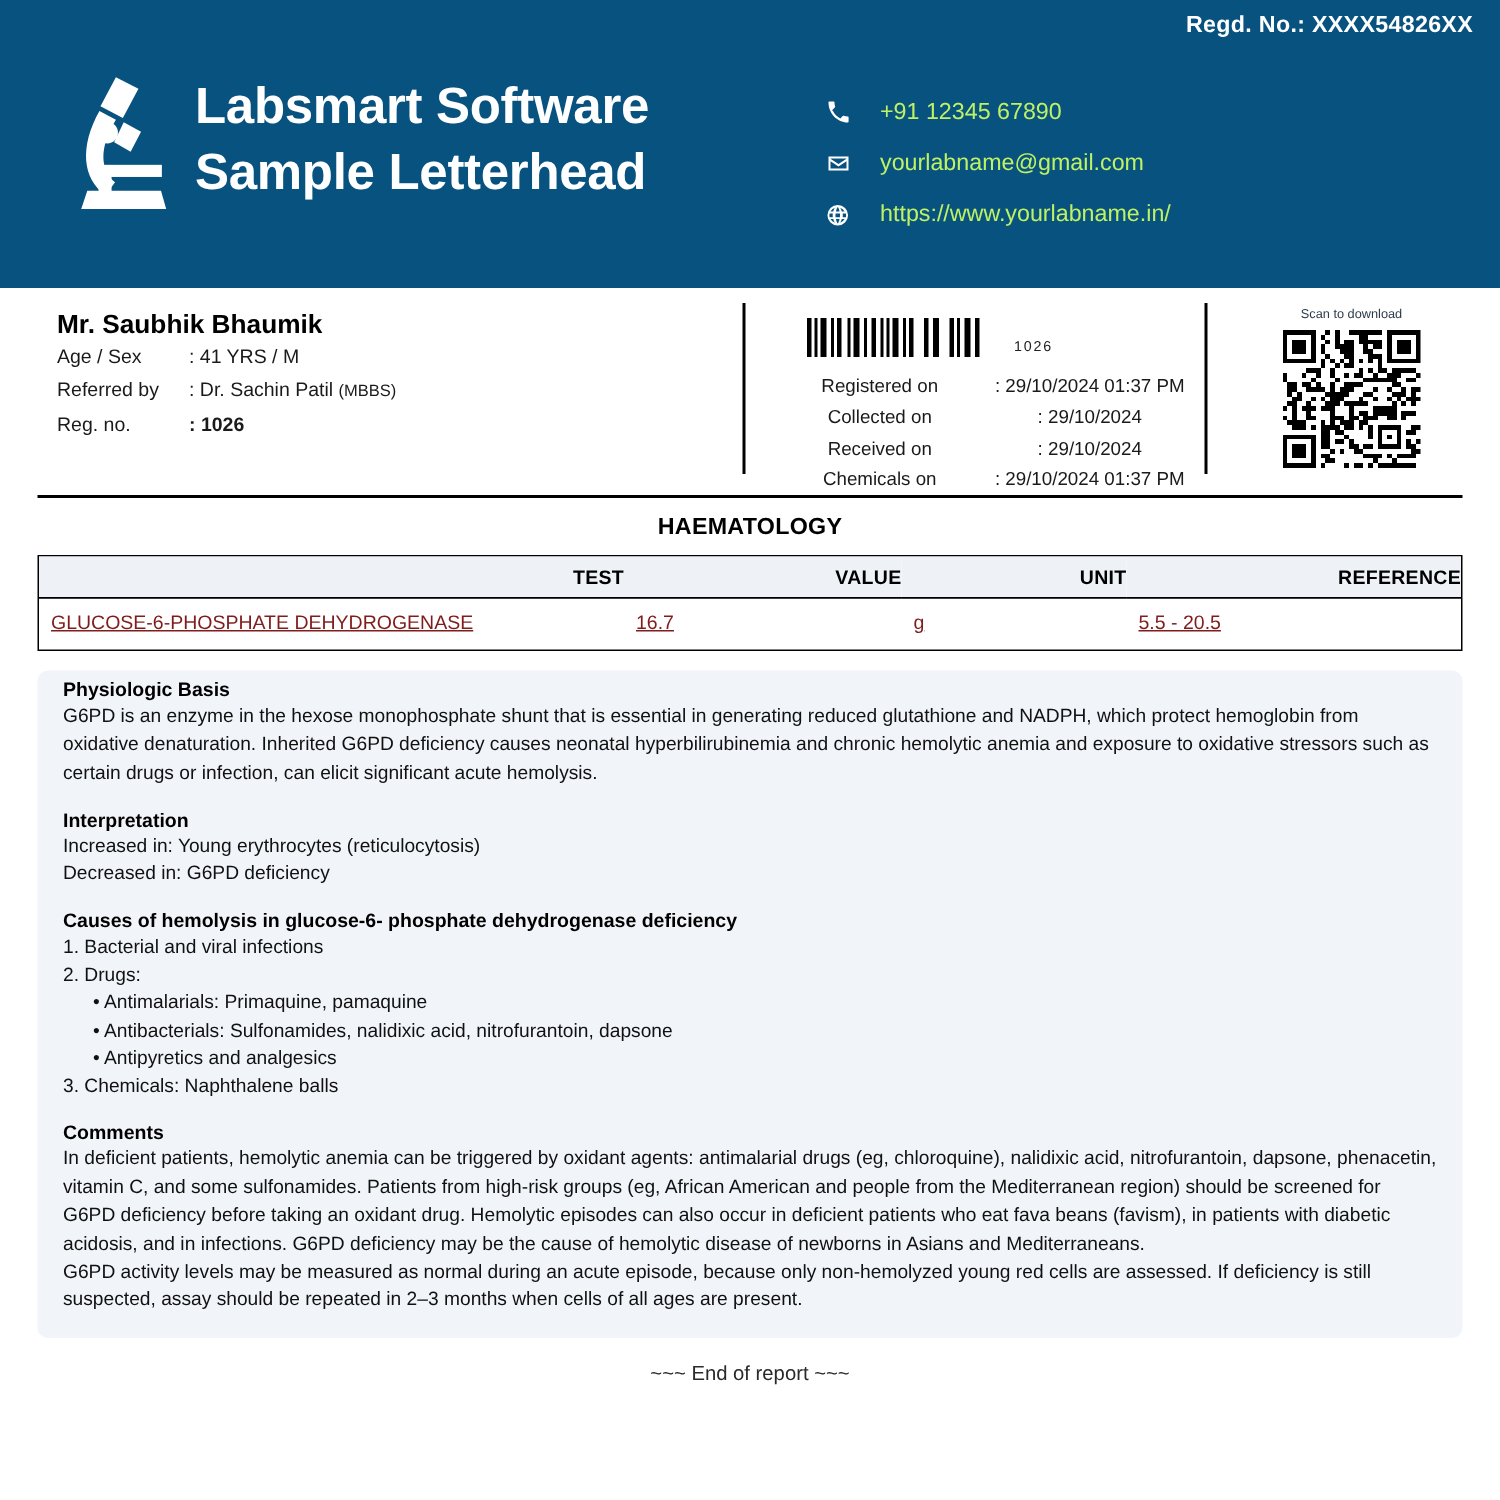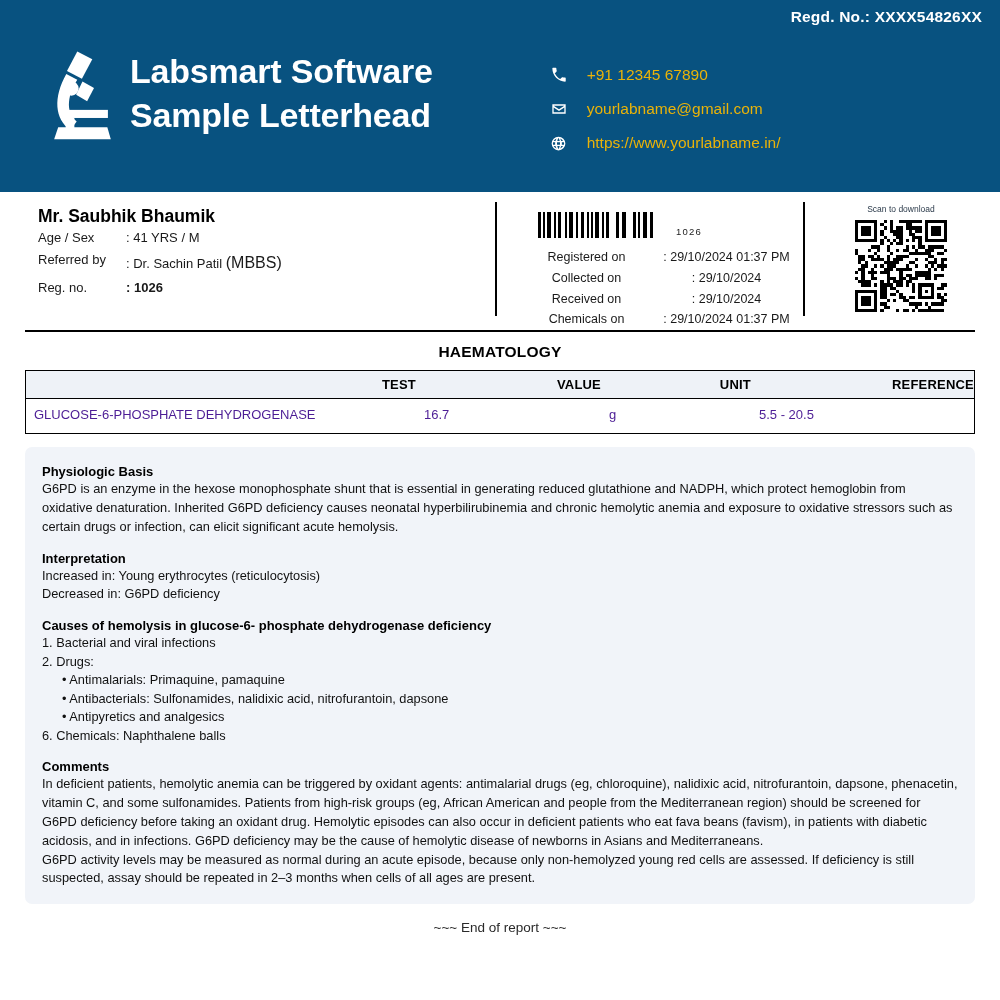--- a/index.html
+++ b/index.html
@@ -82,21 +82,21 @@
   .contact-icon {
     width: 22px;
     height: 18px;
     flex: 0 0 22px;
     margin-right: 14px;
     display: flex;
     align-items: center;
     justify-content: flex-start;
   }
   .contact-icon svg { display: block; fill: #ffffff; }
-  .contact-text { color: #eab308; }
+  .contact-text { color: #bef264; }
 
   
   .meta-strip {
     position: relative;
     width: 1000px;
     height: 140px;
     background: #ffffff;
     padding: 0;
   }
   .meta-divider-bottom {
@@ -131,21 +131,21 @@
   }
   .patient-row {
     display: flex;
     font-size: 13px;
     color: #1a1a1a;
     line-height: 1.72;
   }
   .patient-label { width: 88px; flex: 0 0 88px; }
   .patient-value { flex: 1; }
   .patient-value.bold { font-weight: bold; }
-  .degree { font-size: 16px; }
+  .degree { font-size: 11px; }
 
   .dates-box {
     position: absolute;
     left: 538px;
     top: 20px;
     width: 280px;
     text-align: center;
   }
   .barcode-wrap {
     display: flex;
@@ -220,32 +220,33 @@
     padding: 6px 0 6px 8px;
     border-bottom: 1.6px solid #000000;
     letter-spacing: 0.2px;
   }
   .col-test      { width: 390px; }
   .col-value     { width: 185px; }
   .col-unit      { width: 150px; }
   .col-reference { width: auto; }
   .results-table tbody td {
     font-size: 13px;
-    color: #4c1d95;
+    color: #7f1d1d;
     padding: 7px 0 10px 8px;
     vertical-align: top;
     line-height: 1.32;
+    text-decoration: underline;
   }
 
   
   .notes-panel {
     margin: 13px 25px 0 25px;
     background: #f1f4f9;
     border-radius: 7px;
-    padding: 17px 17px 16px 17px;
+    padding: 5px 17px 16px 17px;
   }
   .note-heading {
     font-size: 13px;
     font-weight: bold;
     color: #000000;
     margin-bottom: 1px;
   }
   .note-body {
     font-size: 12.8px;
     color: #111111;
@@ -869,21 +870,21 @@
       <ul class="note-list">
         <li>1. Bacterial and viral infections</li>
         <li>2. Drugs:</li>
         <li>
           <ul class="note-sublist">
             <li>• Antimalarials: Primaquine, pamaquine</li>
             <li>• Antibacterials: Sulfonamides, nalidixic acid, nitrofurantoin, dapsone</li>
             <li>• Antipyretics and analgesics</li>
           </ul>
         </li>
-        <li>6. Chemicals: Naphthalene balls</li>
+        <li>3. Chemicals: Naphthalene balls</li>
       </ul>
     </div>
 
     <div class="note-gap"></div>
 
     <div>
       <div class="note-heading">Comments</div>
       <div class="note-body">In deficient patients, hemolytic anemia can be triggered by oxidant agents: antimalarial drugs (eg, chloroquine), nalidixic acid, nitrofurantoin, dapsone, phenacetin, vitamin C, and some sulfonamides. Patients from high-risk groups (eg, African American and people from the Mediterranean region) should be screened for G6PD deficiency before taking an oxidant drug. Hemolytic episodes can also occur in deficient patients who eat fava beans (favism), in patients with diabetic acidosis, and in infections. G6PD deficiency may be the cause of hemolytic disease of newborns in Asians and Mediterraneans.</div>
       <div class="note-body">G6PD activity levels may be measured as normal during an acute episode, because only non-hemolyzed young red cells are assessed. If deficiency is still suspected, assay should be repeated in 2–3 months when cells of all ages are present.</div>
     </div>

